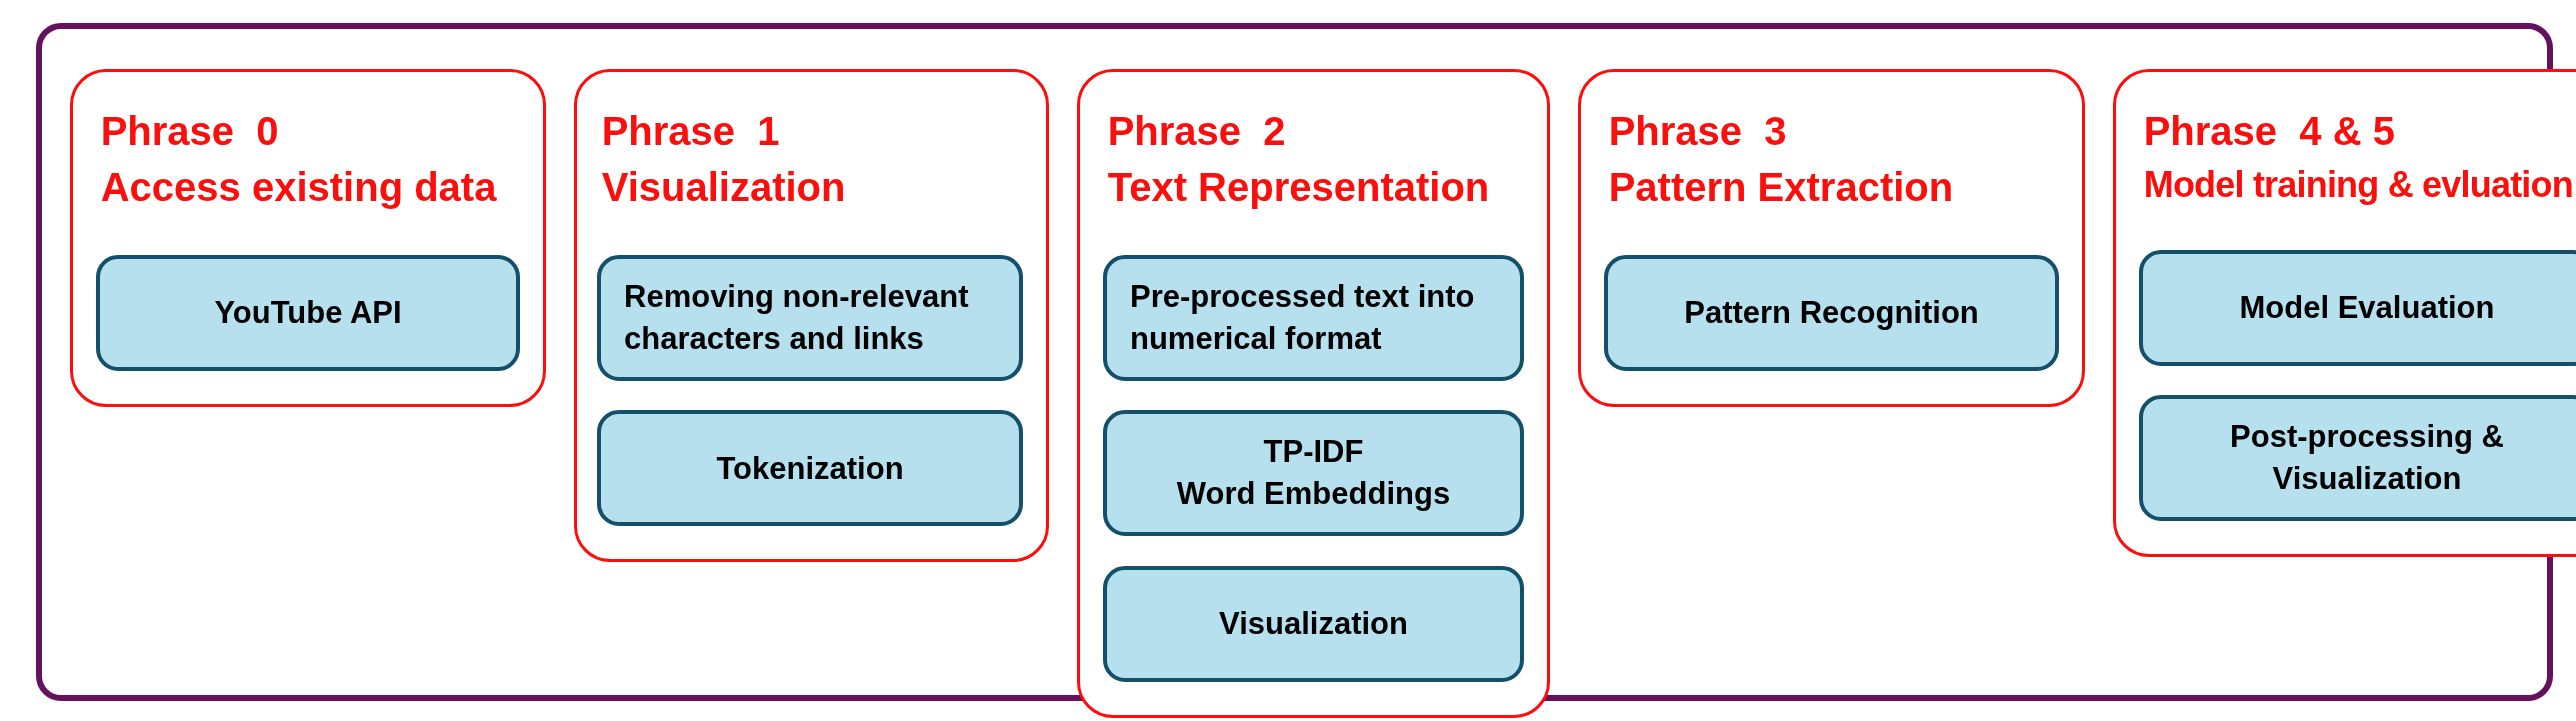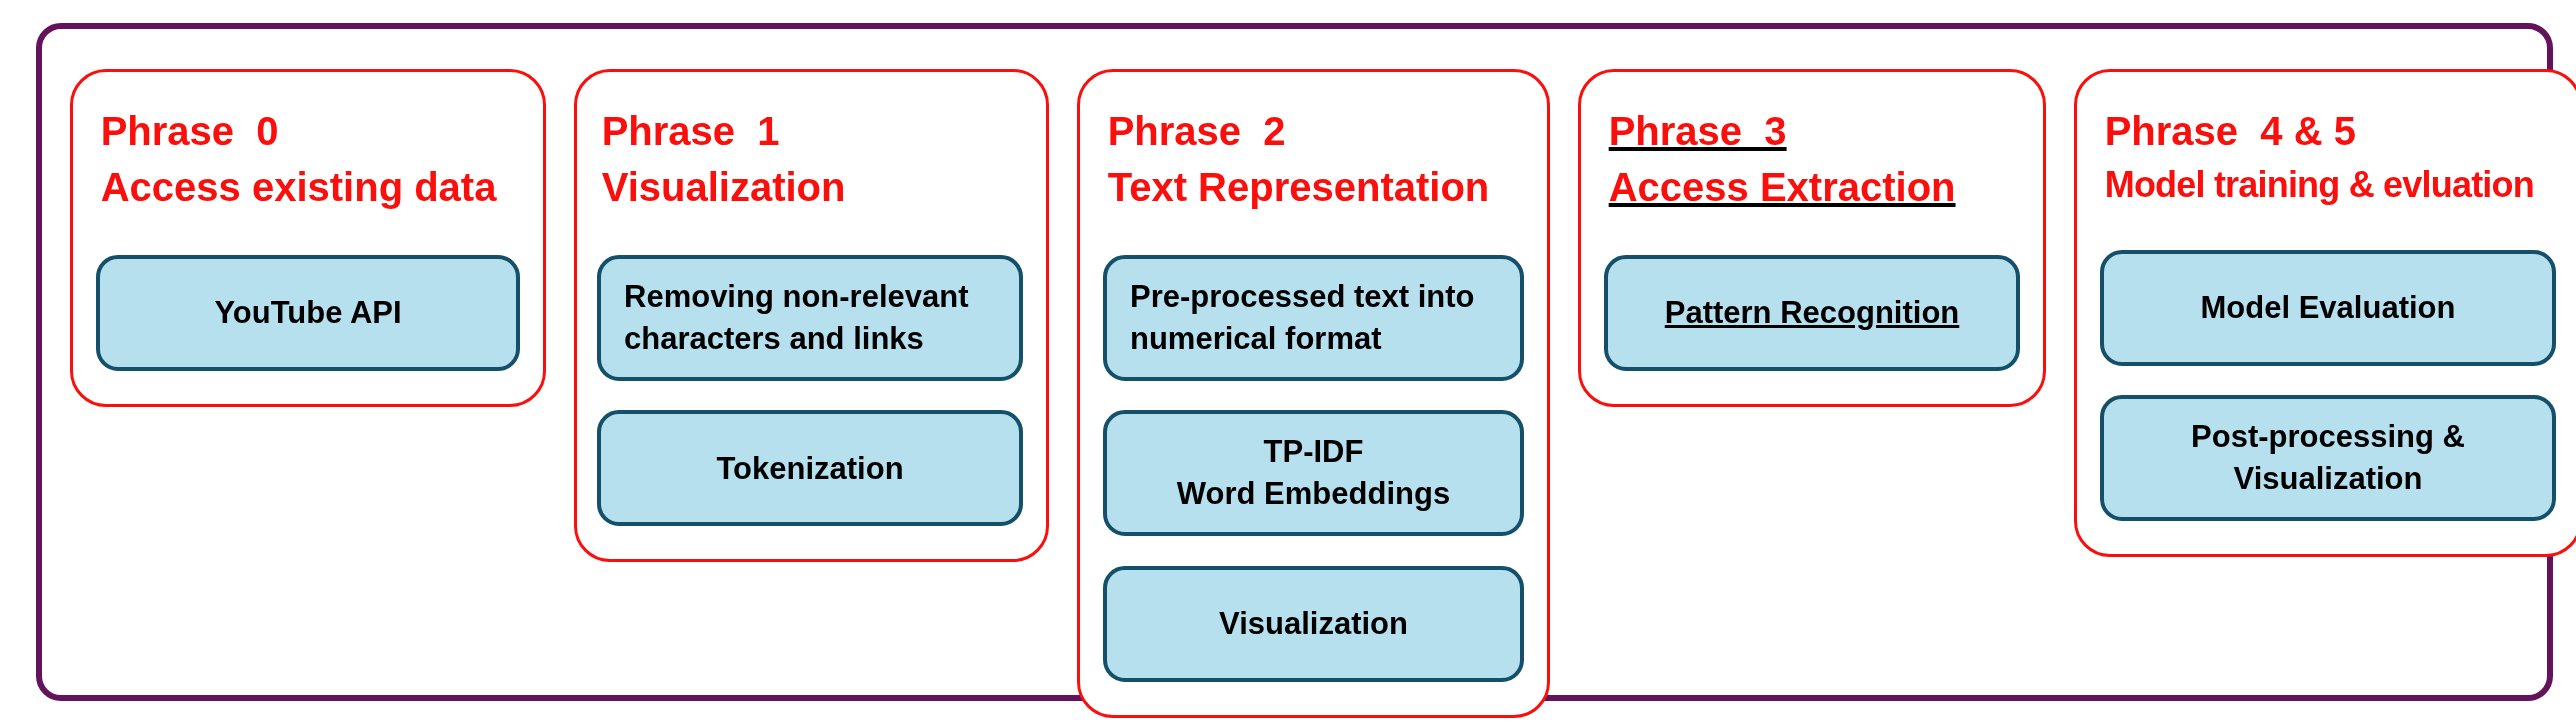--- a/index.html
+++ b/index.html
@@ -28,21 +28,21 @@
     border: 3.9px solid var(--phase-border, #FA0F0C);
     border-radius: 36px;
     padding: 26px 23px 33px 23px;
     box-sizing: border-box;
     flex: 0 0 auto;
     background: #ffffff;
   }
   .w0 { width: 476px; }
   .w1 { width: 475px; padding-left: 20px; }
   .w2 { width: 473px; }
-  .w3 { width: 468px; text-decoration: underline; }
+  .w3 { width: 507px; }
   .w45 { width: 508px; }
   .phase-title {
     margin: 4.7px 1.6px 39px 4.7px;
     font-size: 40px;
     font-weight: 700;
     line-height: 1.42;
     color: var(--title-red, #FA0F0C);
   }
   .phase-title span { display: block; }
   .w45 .title-line2 { font-size: 36px; letter-spacing: -0.8px; }
@@ -111,21 +111,21 @@
 Word Embeddings</span>
       </div>
       <div class="node">
         <span class="node-label">Visualization</span>
       </div>
     </section>
 
     <section class="phase-card w3">
       <div class="phase-title">
         <span class="title-line1">Phrase&nbsp; 3</span>
-        <span class="title-line2">Access Extraction</span>
+        <span class="title-line2">Pattern Extraction</span>
       </div>
       <div class="node">
         <span class="node-label">Pattern Recognition</span>
       </div>
     </section>
 
     <section class="phase-card w45">
       <div class="phase-title">
         <span class="title-line1">Phrase&nbsp; 4 &amp; 5</span>
         <span class="title-line2">Model training &amp; evluation</span>

